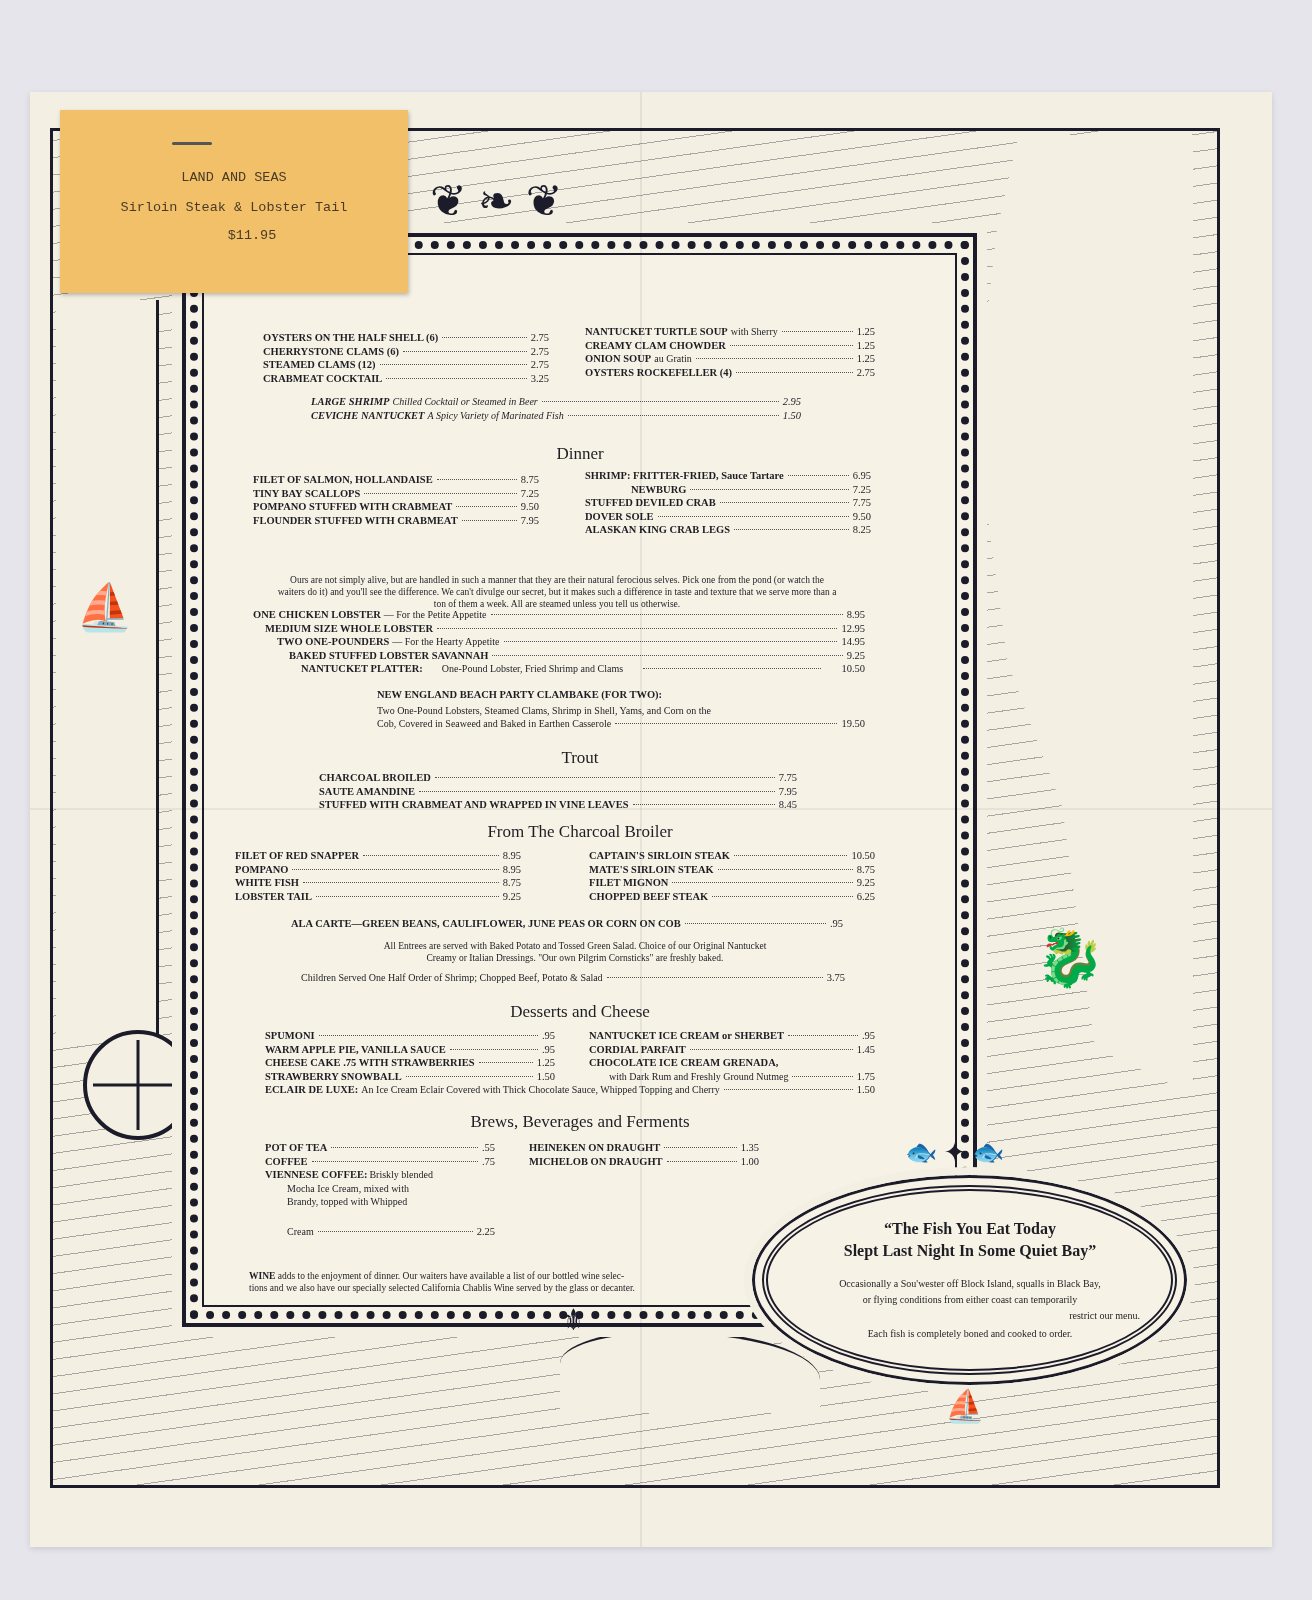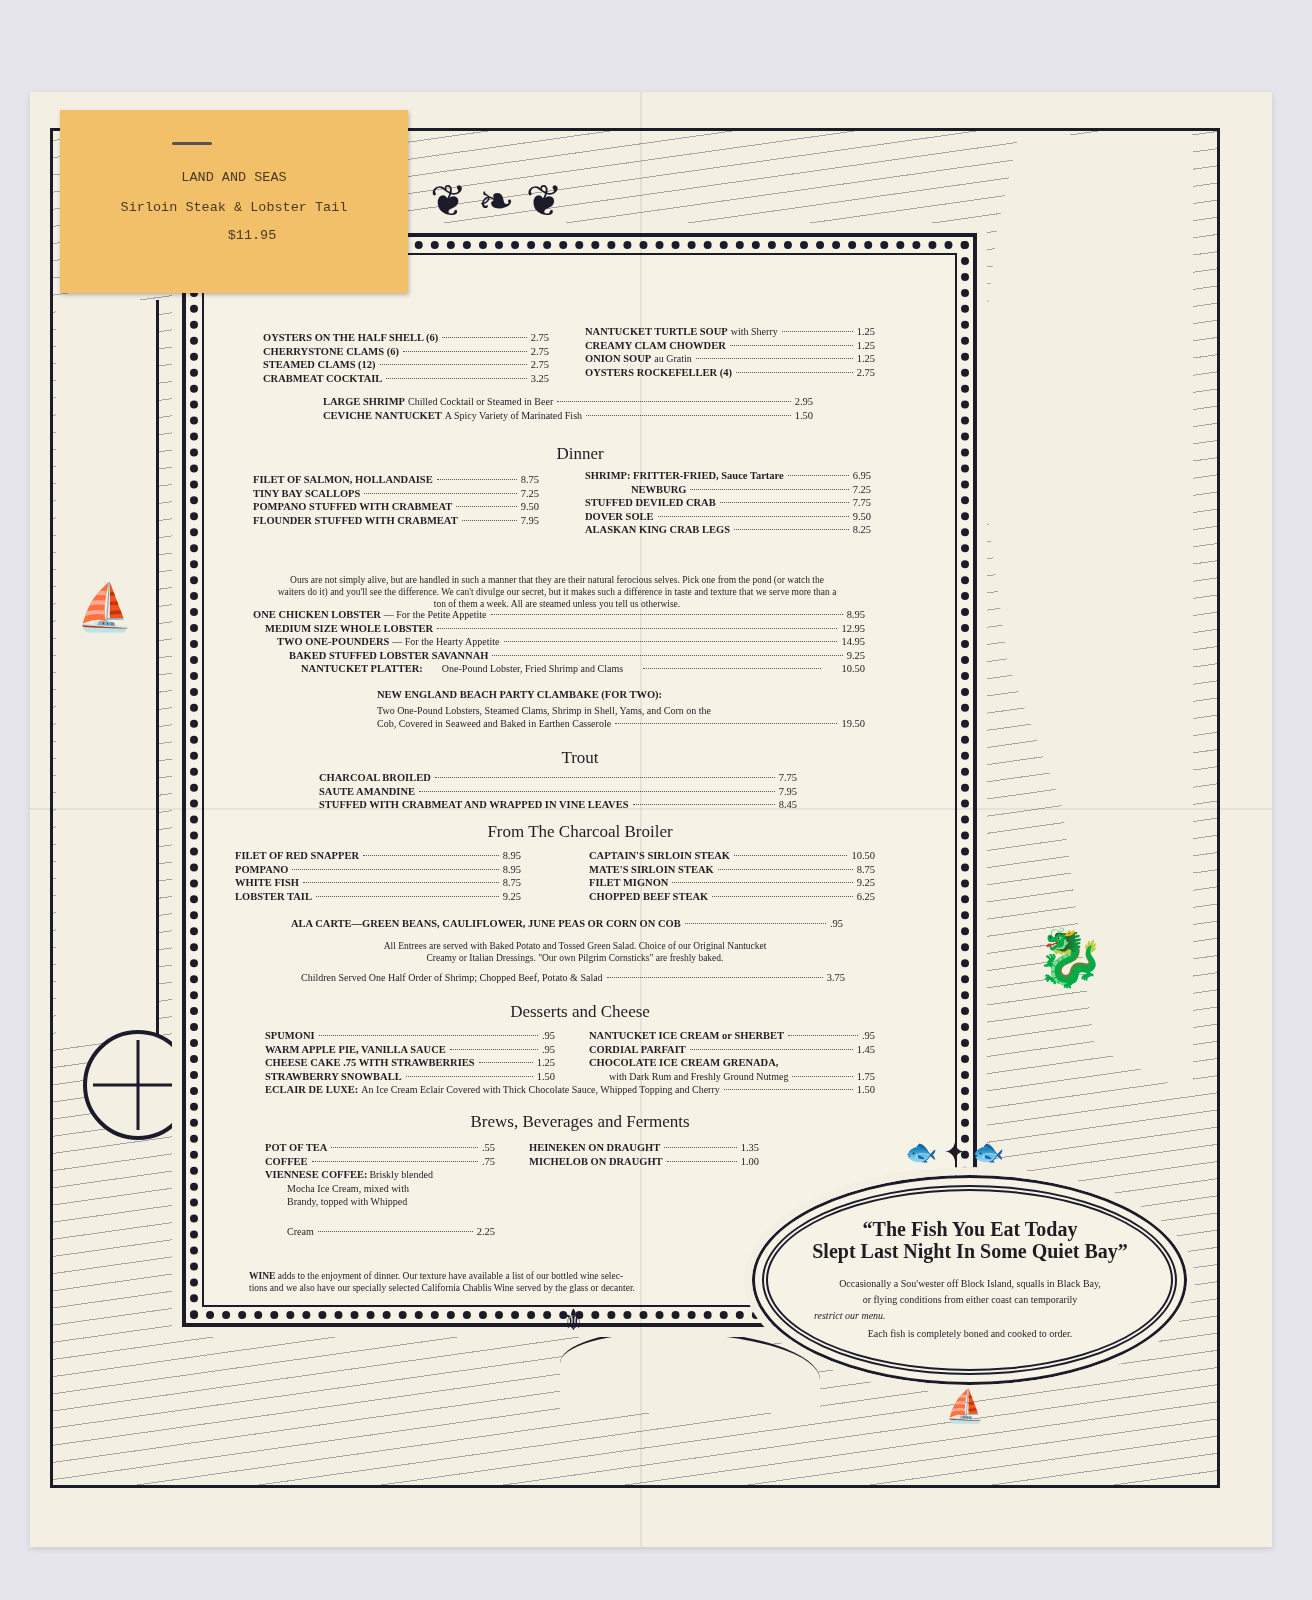--- a/index.html
+++ b/index.html
@@ -26,21 +26,21 @@
   .sec-title{position:absolute;left:0;right:0;text-align:center;font-size:17px;color:#1e1d24;}
   .col{position:absolute;}
   .row{display:flex;align-items:baseline;height:13.5px;white-space:nowrap;}
   .row .n{font-weight:bold;font-size:10.5px;}
   .row .d{font-weight:normal;font-size:10px;margin-left:3px;}
   .row .dots{flex:1;border-bottom:1px dotted #555;margin:0 4px;transform:translateY(-3px);}
   .row .p{font-size:10.5px;}
   .para{position:absolute;font-size:9.5px;line-height:12px;text-align:center;}
   .cartouche{position:absolute;left:752px;top:1175px;width:435px;height:210px;border:3px solid #1c1b2a;border-radius:50%;background:#f6f2e6;box-sizing:border-box;outline:8px solid #f3efe2;}
   .cartouche-inner{position:absolute;left:762px;top:1185px;width:415px;height:190px;border:6px double #1c1b2a;border-radius:50%;box-sizing:border-box;}
-  .motto{position:absolute;left:790px;top:1218px;width:360px;text-align:center;font-size:20px;line-height:22px;font-weight:bold;}
+  .motto{position:absolute;left:790px;top:1218px;width:360px;text-align:center;font-size:16px;line-height:22px;font-weight:bold;}
   .note{position:absolute;left:800px;top:1276px;width:340px;text-align:center;font-size:10px;line-height:16px;}
   .compass{position:absolute;left:83px;top:1030px;width:110px;height:110px;border:4px solid #1c1b2a;border-radius:50%;box-sizing:border-box;background:#f3efe2;}
   .compass::before{content:"";position:absolute;left:50%;top:6px;bottom:6px;width:3px;background:#1c1b2a;transform:translateX(-50%);}
   .compass::after{content:"";position:absolute;top:50%;left:6px;right:6px;height:3px;background:#1c1b2a;transform:translateY(-50%);}
   .ship{position:absolute;font-size:46px;color:#1c1b2a;}
 </style>
 </head>
 <body>
 
 <div class="paper"></div>
@@ -109,21 +109,21 @@
         <span class="d">au Gratin</span>
         <span class="dots"></span>
         <span class="p">1.25</span>
       </div>
     <div class="row">
         <span class="n">OYSTERS ROCKEFELLER (4)</span>
         <span class="dots"></span>
         <span class="p">2.75</span>
       </div>
   </div>
-  <div class="col" style="left:118px;top:140px;width:490px;">
+  <div class="col" style="left:106px;top:140px;width:490px;font-style:italic;">
     <div class="row">
         <span class="n">LARGE SHRIMP</span>
         <span class="d">Chilled Cocktail or Steamed in Beer</span>
         <span class="dots"></span>
         <span class="p">2.95</span>
       </div>
     <div class="row">
         <span class="n">CEVICHE NANTUCKET</span>
         <span class="d">A Spicy Variety of Marinated Fish</span>
         <span class="dots"></span>
@@ -397,34 +397,34 @@
         <span class="p">1.35</span>
       </div>
     <div class="row">
         <span class="n">MICHELOB ON DRAUGHT</span>
         <span class="dots"></span>
         <span class="p">1.00</span>
       </div>
   </div>
 
   <div class="para" style="left:44px;top:1014px;width:480px;text-align:left;">
-    <div><b>WINE</b> <span>adds to the enjoyment of dinner. Our texture have available a list of our bottled wine selec-</span></div>
+    <div><b>WINE</b> <span>adds to the enjoyment of dinner. Our waiters have available a list of our bottled wine selec-</span></div>
     <div>tions and we also have our specially selected California Chablis Wine served by the glass or decanter.</div>
   </div>
 </div>
 
 <div class="cartouche"></div>
 <div class="cartouche-inner"></div>
 <div class="ornament" style="left:905px;top:1140px;font-size:26px;">🐟 ✦ 🐟</div>
 <div class="ornament" style="left:945px;top:1390px;font-size:32px;">⛵</div>
 <div class="motto">
   <div>“The Fish You Eat Today</div>
   <div>Slept Last Night In Some Quiet Bay”</div>
 </div>
 <div class="note">
   <div>Occasionally a Sou'wester off Block Island, squalls in Black Bay,</div>
   <div>or flying conditions from either coast can temporarily</div>
-  <div style="text-align:left;padding-left:14px;font-style:italic;">restrict our menu.</div>
+  <div style="text-align:right;padding-left:14px;">restrict our menu.</div>
   <div style="margin-top:2px;">Each fish is completely boned and cooked to order.</div>
 </div>
 
 <div class="fold-v"></div>
 <div class="fold-h"></div>
 
 </body></html>

